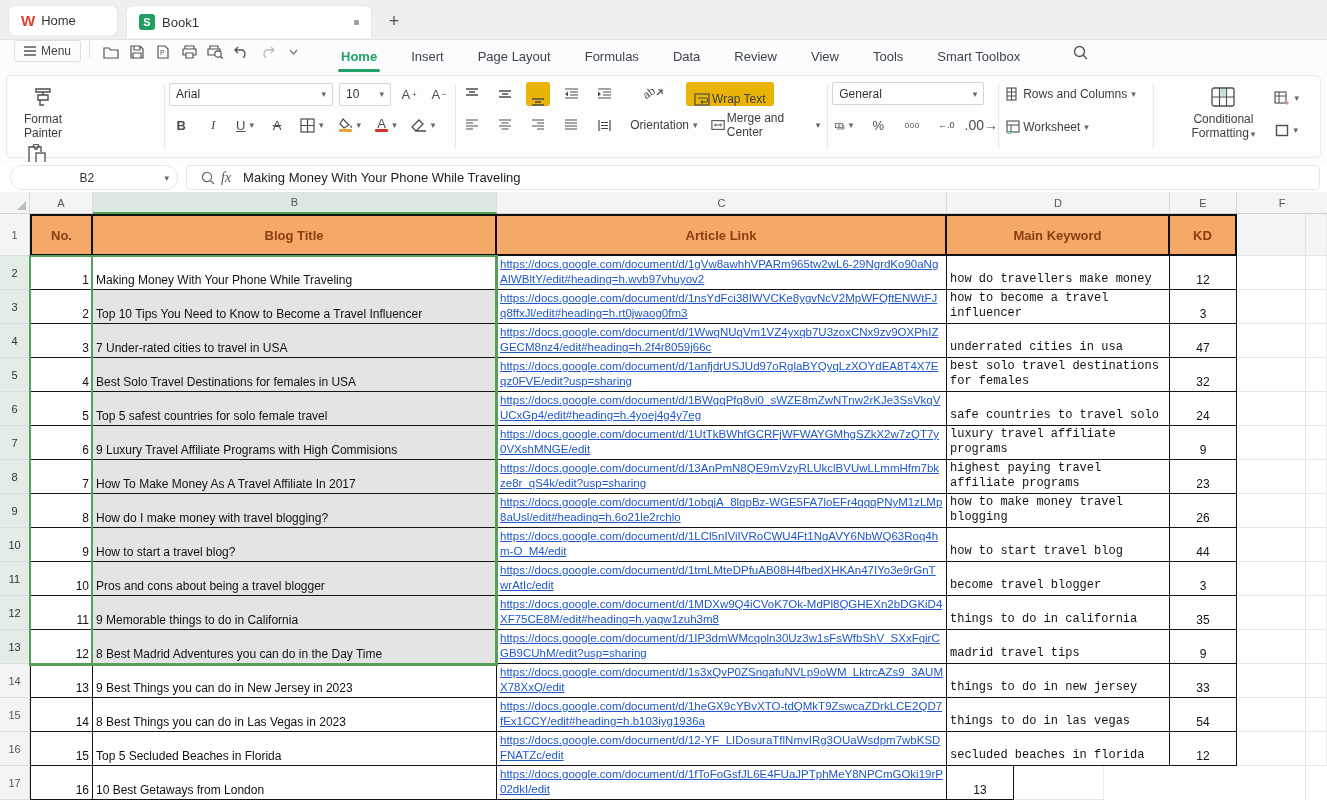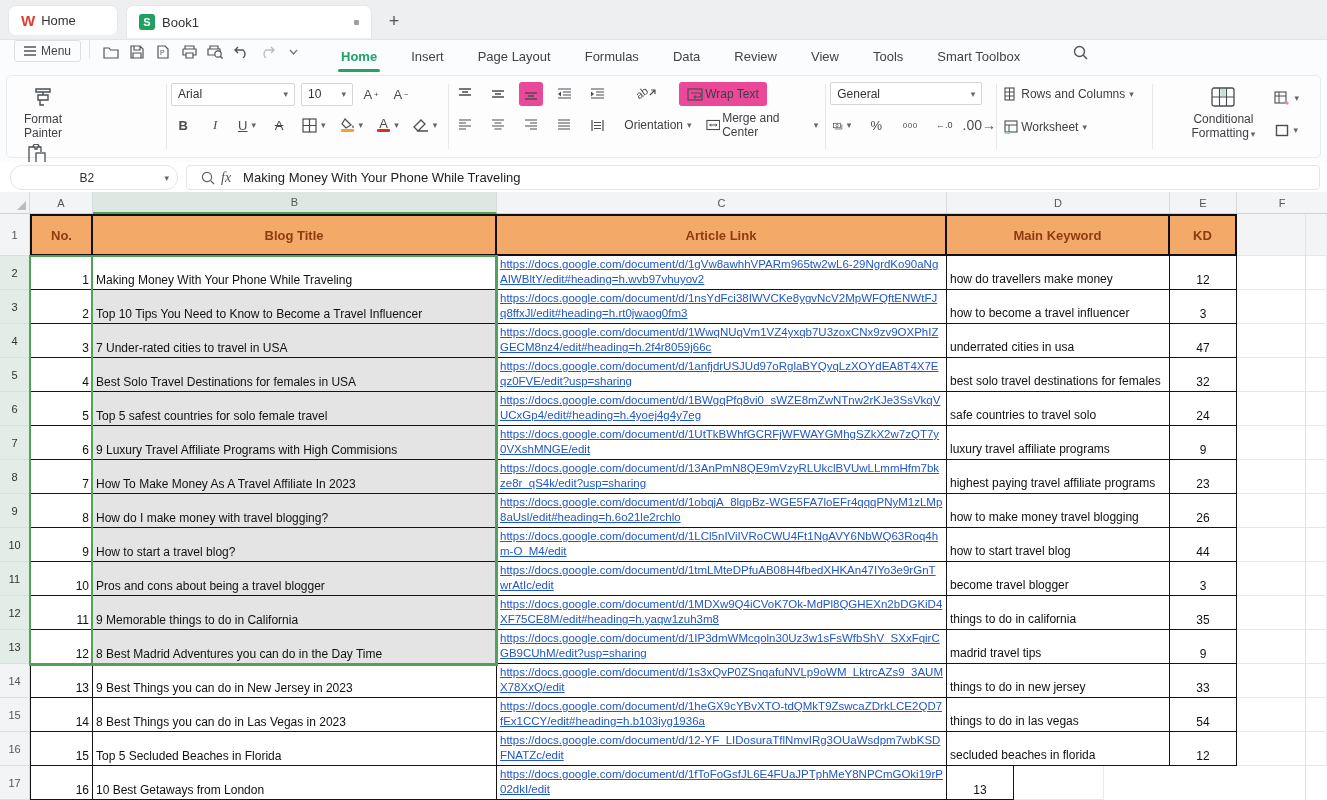--- a/index.html
+++ b/index.html
@@ -32,21 +32,21 @@
 
   
   .ribbon{position:absolute;left:0;top:73px;width:100%;height:89px;background:#fbfcfd;}
   .ribbon-panel{position:absolute;left:6px;right:6px;top:2px;bottom:4px;background:#fdfdfe;border:1px solid #e9eaec;border-radius:5px;display:flex;align-items:stretch;}
   .rgroup{display:flex;flex-direction:column;justify-content:flex-start;padding:6px 4px;position:relative;}
   .rgdiv{width:1px;background:#e7e8ea;margin:8px 0;}
   .bigbtn{display:flex;flex-direction:column;align-items:center;justify-content:flex-start;font-size:12px;color:#3c3f42;padding:2px 6px;border-radius:3px;text-align:center;line-height:14px;}
   .bigbtn svg{margin-bottom:4px;}
   .chev{font-size:9px;color:#666;margin-left:2px;}
   .smallbtn{height:24px;min-width:24px;padding:0 3px;display:flex;align-items:center;justify-content:center;border-radius:3px;color:#4a4d50;font-size:13px;gap:2px;}
-  .smallbtn.on{background:#ec4899;}
+  .smallbtn.on{background:#eab308;align-items:flex-end;}
   .selbox{height:23px;border:1px solid #d3d6d9;border-radius:2px;background:#fff;display:flex;align-items:center;font-size:12px;color:#333;padding:0 6px;justify-content:space-between;}
   .row{display:flex;align-items:center;}
   .lbl12{font-size:12px;color:#3c3f42;}
   .u-red{display:block;width:13px;height:3px;background:#d93025;margin-top:0px;border-radius:1px;}
   .u-ora{display:block;width:13px;height:3px;background:#e8a33d;margin-top:0px;border-radius:1px;}
 
   
   .fbar{position:absolute;left:0;top:162px;width:100%;height:30px;background:#fff;}
   .namebox{position:absolute;left:10px;top:3px;width:168px;height:25px;border:1px solid #e3e5e7;border-radius:12px;display:flex;align-items:center;font-size:12px;color:#333;}
   .namebox .ref{flex:1;text-align:center;}
@@ -69,21 +69,21 @@
   .hdr-row{display:flex;height:42px;}
   .hcell{background:#f3aa68;border-right:2px solid #111;border-bottom:2px solid #111;border-top:2px solid #111;display:flex;align-items:center;justify-content:center;font-weight:bold;font-size:13px;color:#8e3b10;}
   .hcell.first{border-left:2px solid #111;}
   .a-cell{justify-content:flex-end;border-left:1px solid #141414;}
   .b-cell{}
   .b-cell.bsel{background:#e4e4e4;}
   .e-cell{justify-content:center;}
   .f-cell{border-right:1px solid #ebebeb;border-bottom:1px solid #e7e7e7;background:#fff;}
   .hcell.f-head{background:#f2f4f5;border:none;border-right:1px solid #ebebeb;border-bottom:1px solid #e7e7e7;}
   .link{color:#2057c9;text-decoration:underline;word-break:break-all;line-height:15px;font-size:11.5px;}
-  .kw{line-height:15px;}
+  .kw{line-height:15px;font-family:Liberation Mono, monospace;}
   .sel-line{position:absolute;background:#53a158;z-index:5;}
   .pagebreak{position:absolute;left:1305px;top:22px;bottom:0;width:1px;background:#f0dede;}
 </style>
 </head>
 <body>
 
 <div class="app">
 
   <div class="tabbar">
     <div class="doc-tab tab-home">
@@ -199,21 +199,21 @@
                 <path d="M4 4V1h9v9h-3" fill="none" stroke="#4a4d50" stroke-width="1.2"></path>
               </svg>
               <span class="chev">▾</span>
             </div>
         </div>
       </div>
       <div class="rgdiv"></div>
 
       <div class="rgroup" style="width:290px;">
         <div class="row" style="gap:6px;">
-          <div class="selbox" style="width:124px;">
+          <div class="selbox" style="width:164px;">
               <span>Arial</span>
               <span class="chev">▾</span>
             </div>
           <div class="selbox" style="width:52px;">
               <span>10</span>
               <span class="chev">▾</span>
             </div>
           <div class="smallbtn">
               <span>A</span>
               <sup style="font-size:8px;">+</sup>
@@ -535,21 +535,21 @@
           </div>
           <div class="cell d-cell w-d">
             <div class="kw">luxury travel affiliate programs</div>
           </div>
           <div class="cell e-cell w-e">9</div>
           <div class="cell f-cell w-f"></div>
         </div>
         <div class="grid-row" style="height: 34px;">
           <div class="rowhead w-gutter sel">8</div>
           <div class="cell a-cell w-a">7</div>
-          <div class="cell b-cell w-b bsel">How To Make Money As A Travel Affiliate In 2023</div>
+          <div class="cell b-cell w-b bsel">How To Make Money As A Travel Affiliate In 2017</div>
           <div class="cell c-cell w-c">
             <div class="link">https://docs.google.com/document/d/13AnPmN8QE9mVzyRLUkclBVUwLLmmHfm7bkze8r_qS4k/edit?usp=sharing</div>
           </div>
           <div class="cell d-cell w-d">
             <div class="kw">highest paying travel affiliate programs</div>
           </div>
           <div class="cell e-cell w-e">23</div>
           <div class="cell f-cell w-f"></div>
         </div>
         <div class="grid-row" style="height: 34px;">

